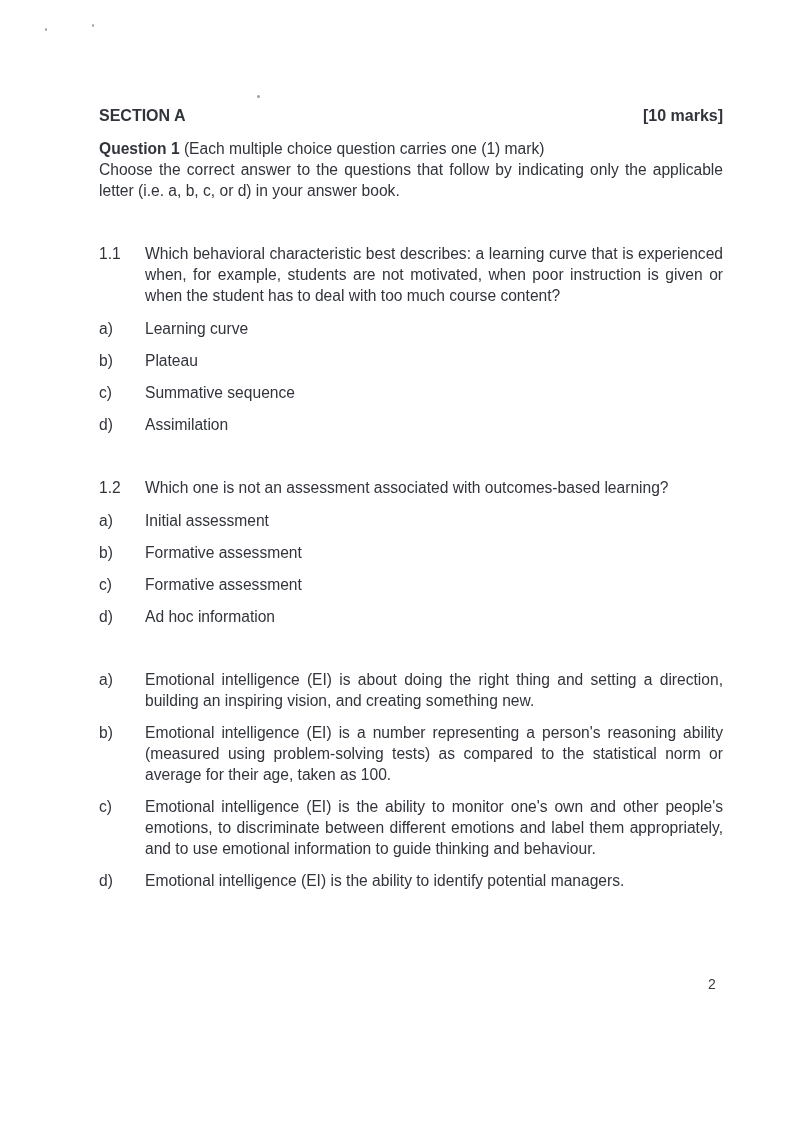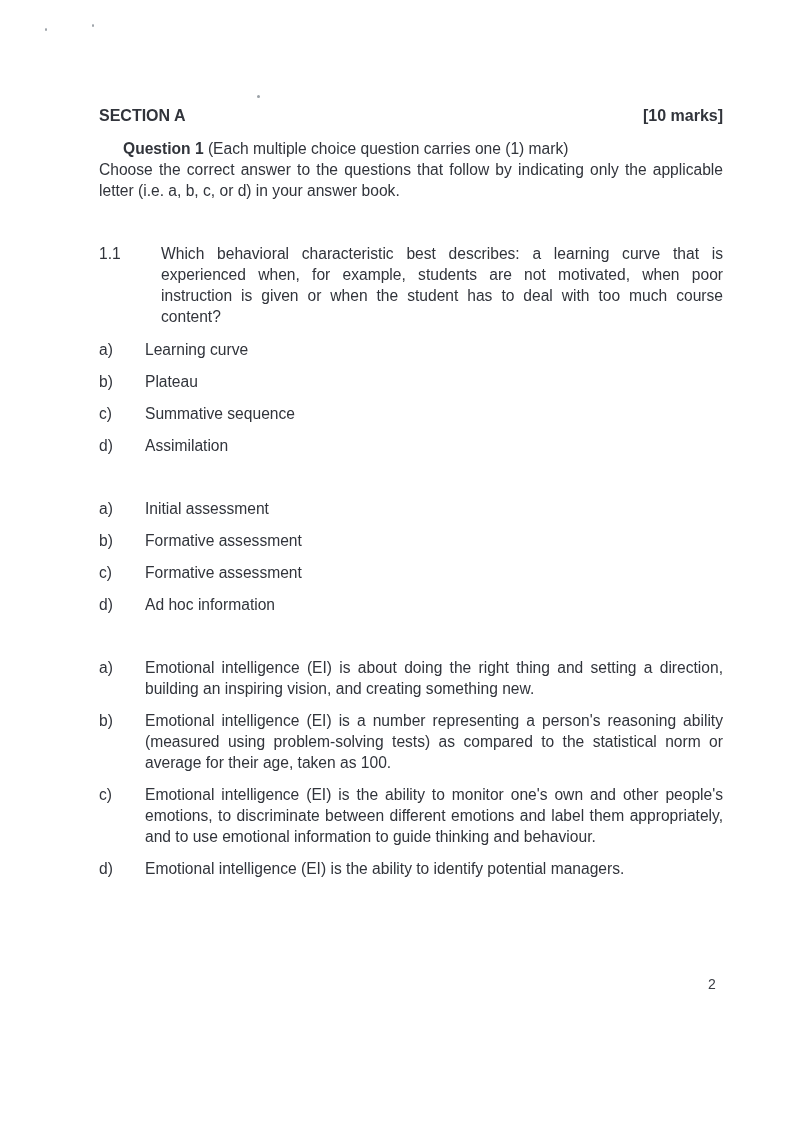--- a/index.html
+++ b/index.html
@@ -28,33 +28,32 @@
   .header-row {
     display: flex;
     justify-content: space-between;
     align-items: baseline;
     font-weight: bold;
     font-size: 16px;
     text-align: right;
   }
   .q-heading {
     margin-top: 12px;
-    margin-left: 24px;
   }
   .q-heading .bold { font-weight: bold; }
   .intro {
     text-align: justify;
   }
   .question-block {
     margin-top: 42px;
   }
   .q-row {
     display: grid;
     grid-template-columns: 46px 1fr;
-    column-gap: 16px;
+    column-gap: 0;
   }
   .q-text { text-align: justify; }
   .option-row {
     display: grid;
     grid-template-columns: 46px 1fr;
     margin-top: 11px;
   }
   .option-row .opt-text { text-align: justify; }
   .q-body { margin-top: 12px; }
   .page-number {
@@ -114,20 +113,24 @@
           <span class="opt-text">Summative sequence</span>
         </div>
         <div class="option-row">
           <span>d)</span>
           <span class="opt-text">Assimilation</span>
         </div>
       </div>
     </div>
 
     <div class="question-block">
+      <div class="q-row">
+        <span>1.2</span>
+        <span class="q-text">Which one is not an assessment associated with outcomes-based learning?</span>
+      </div>
       <div class="q-body">
         <div class="option-row">
           <span>a)</span>
           <span class="opt-text">Initial assessment</span>
         </div>
         <div class="option-row">
           <span>b)</span>
           <span class="opt-text">Formative assessment</span>
         </div>
         <div class="option-row">

